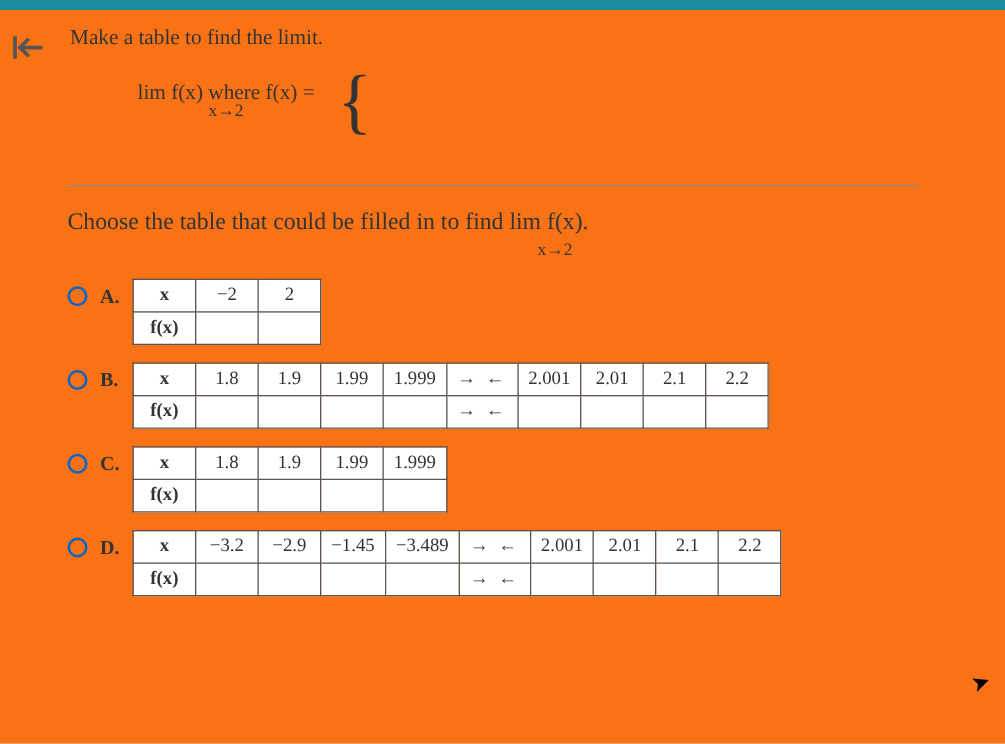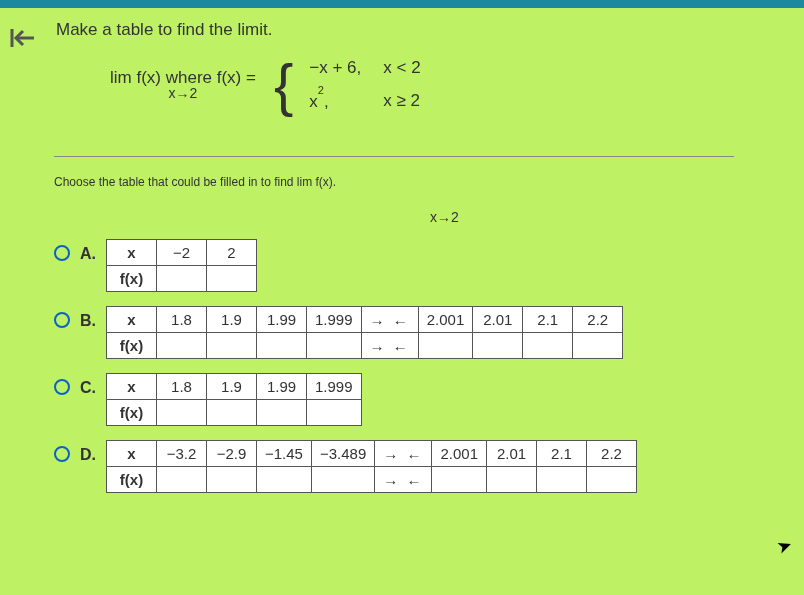--- a/index.html
+++ b/index.html
@@ -9,25 +9,26 @@
     width: 804px;
     height: 595px;
     overflow: hidden;
     position: relative;
   }
   .topbar {
     height: 8px;
     background: #1b8a9e;
   }
   .page {
-    background: #bef264;
+    background: #f97316;
     margin: 0;
     padding: 12px 10px 20px 0;
     height: 587px;
     color: #333;
+    font-family: Liberation Serif, serif;
   }
   .header-row {
     display: flex;
     align-items: flex-start;
     gap: 12px;
   }
   .back-btn {
     width: 44px;
     display: flex;
     justify-content: center;
@@ -72,22 +73,22 @@
   .sq { position: relative; display: inline-block; }
   .sq sup { font-size: 11px; position: relative; top: -6px; }
   hr.divider {
     border: none;
     border-top: 1px solid #888;
     margin: 24px 0 18px 54px;
     width: 680px;
   }
   .choose {
     margin-left: 54px;
-    font-size: 12px;
-    margin-bottom: 20px;
+    font-size: 19px;
+    margin-bottom: 4px;
   }
   .sublim {
     margin-left: 430px;
     font-size: 14px;
     margin-bottom: 14px;
   }
   .options { margin-left: 54px; }
   .opt-row {
     display: flex;
     align-items: flex-start;
@@ -148,28 +149,20 @@
     </div>
     <div class="content">
       <div class="instr">Make a table to find the limit.</div>
 
       <div class="limit-row">
         <span class="lim-block">
           <span class="lim-top">lim  f(x) where f(x) =</span>
           <span class="lim-bot">x→2</span>
         </span>
         <span class="brace">{</span>
-        <span class="piece-grid">
-          <span>−x + 6,</span>
-          <span>x &lt; 2</span>
-          <span>
-            <span class="sq"><span>x</span><sup>2</sup></span><span>,</span>
-          </span>
-          <span>x ≥ 2</span>
-        </span>
       </div>
     </div>
   </div>
 
   <hr class="divider">
 
   <div class="choose">Choose the table that could be filled in to find  lim  f(x).</div>
   <div class="sublim">x→2</div>
 
   <div class="options">

